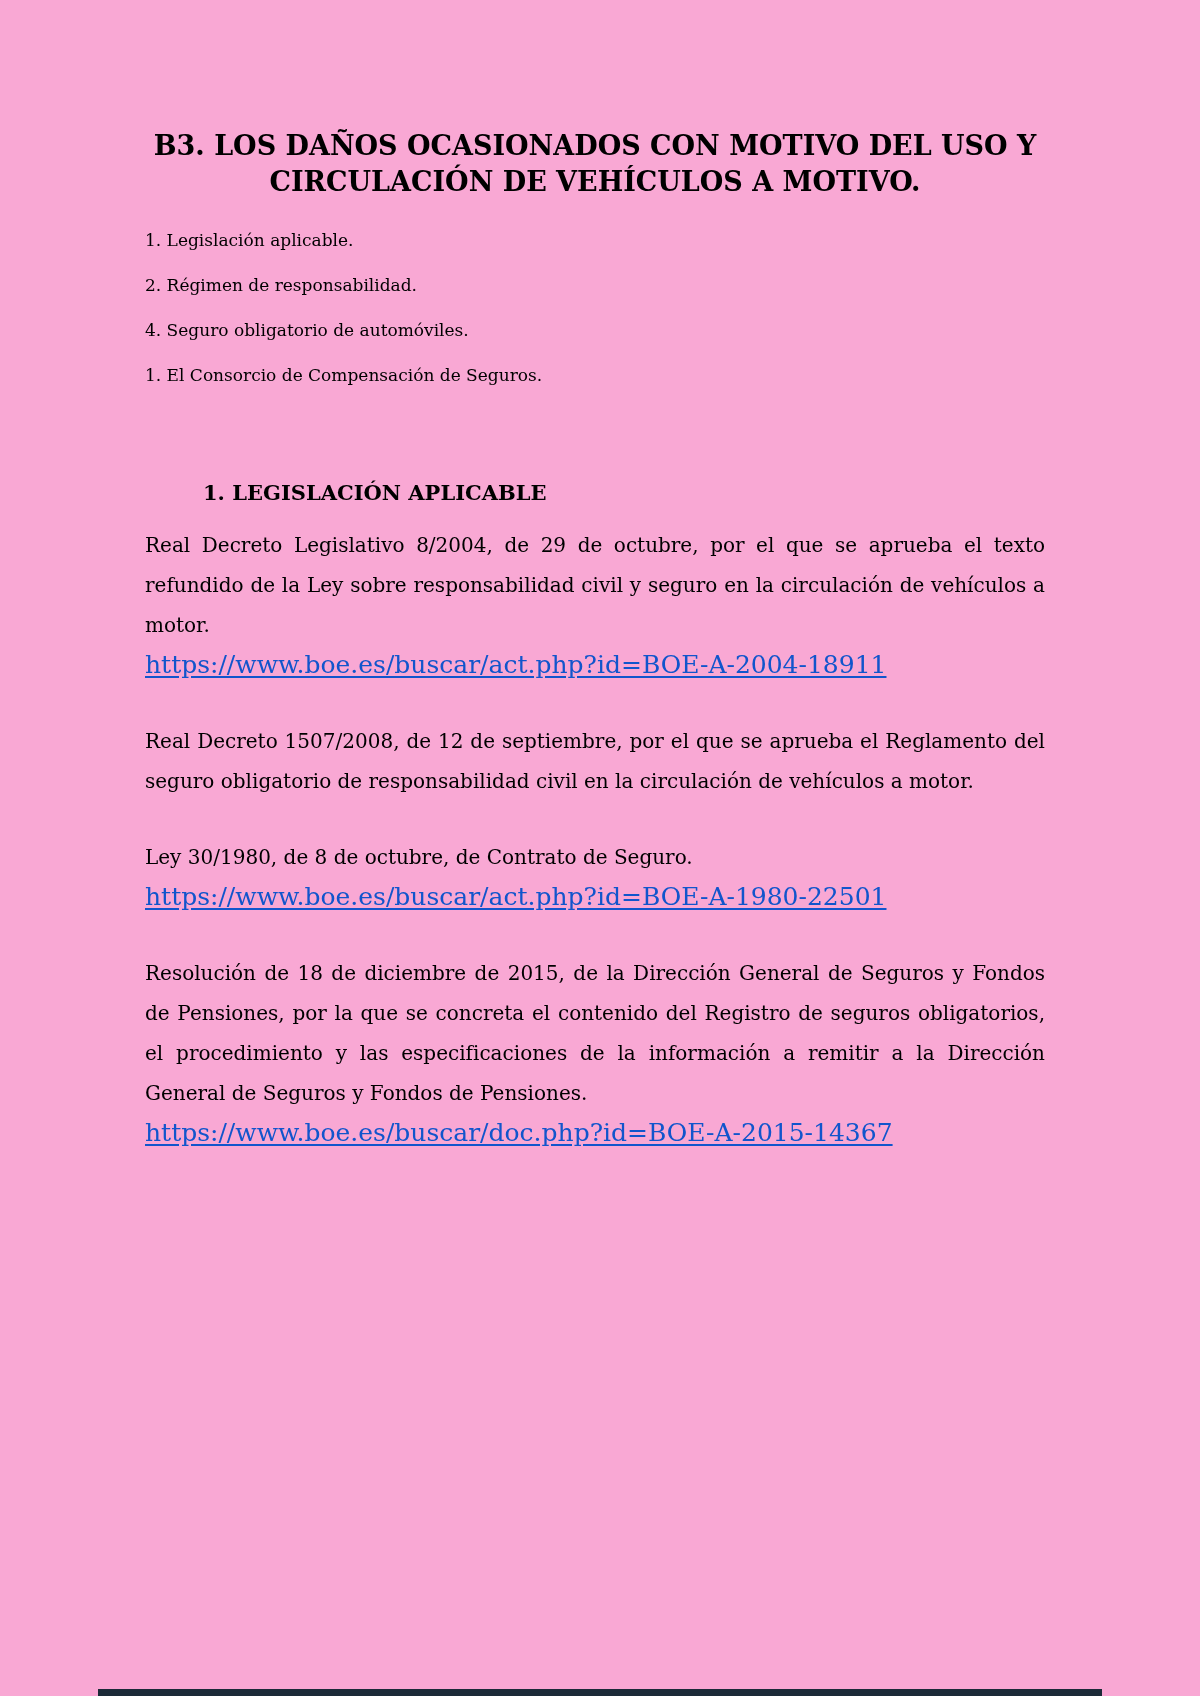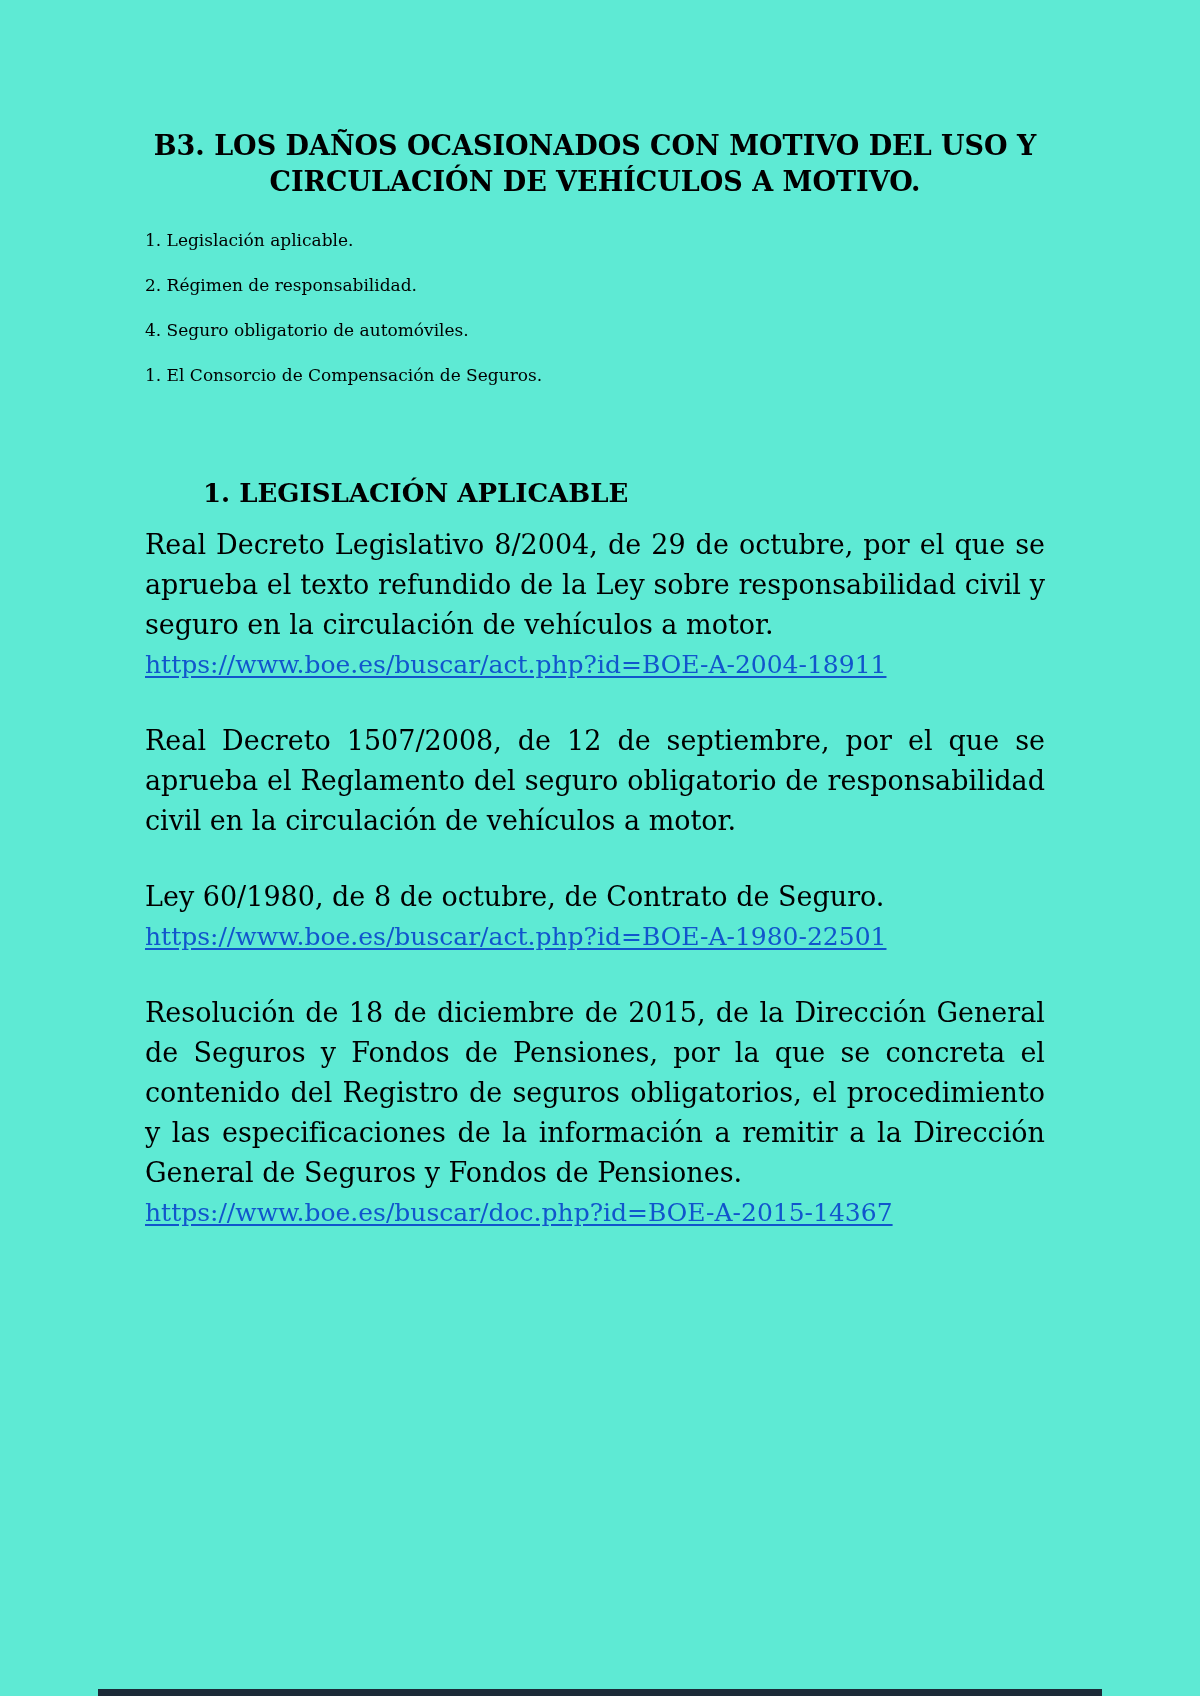--- a/index.html
+++ b/index.html
@@ -4,21 +4,21 @@
 <style>
   html, body {
     margin: 0;
     padding: 0;
     background: #ffffff;
   }
   .page {
     position: relative;
     width: 1200px;
     height: 1696px;
-    background: #5eead4;
+    background: #f9a8d4;
     box-sizing: border-box;
     padding: 128px 155px 0 145px;
     overflow: hidden;
     font-family: "DejaVu Serif", "Liberation Serif", serif;
     color: var(--text, #000000);
   }
   .doc-title {
     margin: 0 -100px;
     text-align: center;
     font-size: 27px;
@@ -32,33 +32,33 @@
   .toc-item {
     margin: 0 0 5px 0;
     font-size: 17px;
     line-height: 40px;
   }
   .toc-item.justify {
     text-align: justify;
   }
   .section-heading {
     margin: 78px 0 0 58px;
-    font-size: 26px;
+    font-size: 21px;
     font-weight: bold;
     line-height: 40px;
   }
   .entry {
     margin-top: 36px;
   }
   .entry.first {
     margin-top: 12px;
   }
   .entry-text {
     margin: 0;
-    font-size: 27px;
+    font-size: 20px;
     line-height: 40px;
     text-align: justify;
   }
   .link-line {
     margin: 0;
     font-size: 25px;
     line-height: 40px;
   }
   .entry-link {
     color: var(--link, #1155CC);
@@ -97,21 +97,21 @@
   <div class="entry first">
     <p class="entry-text">Real Decreto Legislativo 8/2004, de 29 de octubre, por el que se aprueba el texto refundido de la Ley sobre responsabilidad civil y seguro en la circulación de vehículos a motor.</p>
     <p class="link-line"><a class="entry-link">https://www.boe.es/buscar/act.php?id=BOE-A-2004-18911</a></p>
   </div>
 
   <div class="entry">
     <p class="entry-text">Real Decreto 1507/2008, de 12 de septiembre, por el que se aprueba el Reglamento del seguro obligatorio de responsabilidad civil en la circulación de vehículos a motor.</p>
   </div>
 
   <div class="entry">
-    <p class="entry-text">Ley 60/1980, de 8 de octubre, de Contrato de Seguro.</p>
+    <p class="entry-text">Ley 30/1980, de 8 de octubre, de Contrato de Seguro.</p>
     <p class="link-line"><a class="entry-link">https://www.boe.es/buscar/act.php?id=BOE-A-1980-22501</a></p>
   </div>
 
   <div class="entry">
     <p class="entry-text">Resolución de 18 de diciembre de 2015, de la Dirección General de Seguros y Fondos de Pensiones, por la que se concreta el contenido del Registro de seguros obligatorios, el procedimiento y las especificaciones de la información a remitir a la Dirección General de Seguros y Fondos de Pensiones.</p>
     <p class="link-line"><a class="entry-link">https://www.boe.es/buscar/doc.php?id=BOE-A-2015-14367</a></p>
   </div>
 
   <div class="bottom-bar"></div>
 

